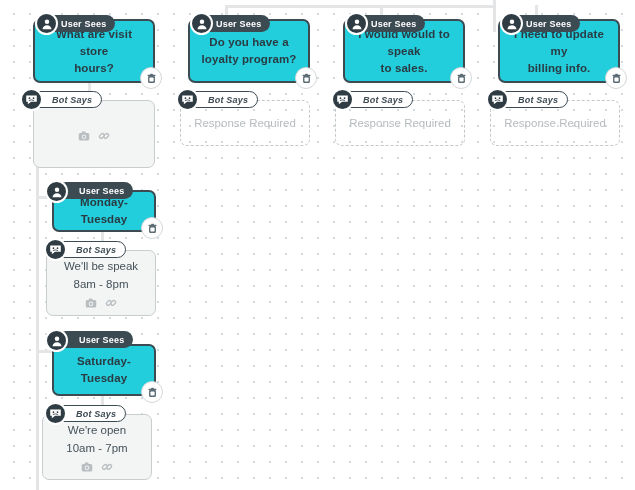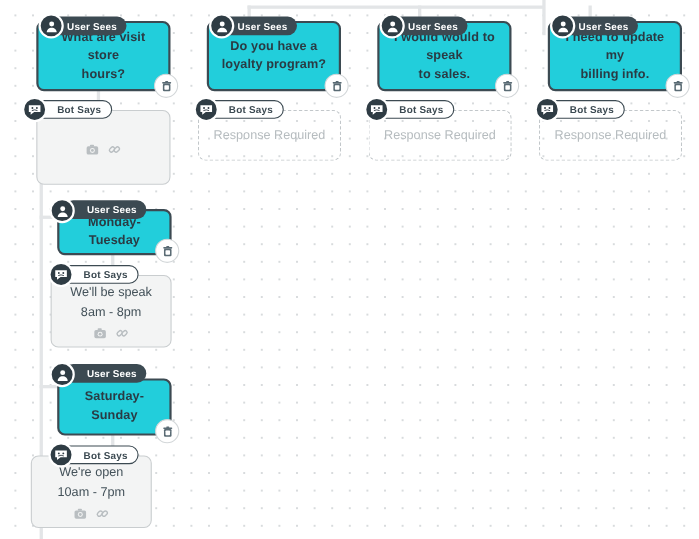--- a/index.html
+++ b/index.html
@@ -75,20 +75,21 @@
   }
   .pill.user-pill {
     background: #3c4a52;
     color: #ffffff;
     align-items: center;
   }
   .pill.bot-pill {
     background: #ffffff;
     color: #3c4a52;
     border: 1.5px solid #3c4a52;
+    font-style: italic;
   }
 
   
   .avatar {
     position: absolute;
     width: 23px; height: 23px;
     border-radius: 50%;
     background: #2f3c44;
     border: 2px solid #ffffff;
     display: flex;
@@ -255,21 +256,21 @@
           <circle cx="5.5" cy="6.4" r="1.05" fill="#2f3c44"></circle>
           <circle cx="10.5" cy="6.4" r="1.05" fill="#2f3c44"></circle>
           <path d="M5.2 9.1q2.8-1.5 5.6 0" stroke="#2f3c44" stroke-width="1" fill="none" stroke-linecap="round"></path>
         </svg>
     </div>
   </div>
 
   <div class="node">
     <div class="bubble user" style="left:52px; top:344px; width:104px; height:52px;">
       <span class="txt">Saturday-
-Sunday</span>
+Tuesday</span>
     </div>
     <div class="pill user-pill" style="left:58px; top:331px;">
       <span>User Sees</span>
     </div>
     <div class="avatar" style="left:45px; top:329px;">
       <svg width="12" height="12" viewBox="0 0 16 16">
           <circle cx="8" cy="5" r="3" fill="#fff"></circle>
           <path d="M2 15c0-3.3 2.7-5.5 6-5.5s6 2.2 6 5.5z" fill="#fff"></path>
         </svg>
     </div>
@@ -277,21 +278,21 @@
       <svg width="11" height="11" viewBox="0 0 16 16">
           <rect x="3" y="4.5" width="10" height="10" rx="1.6" fill="#5a6b74"></rect>
           <rect x="5" y="6.5" width="6" height="6" rx="1" fill="#fff"></rect>
           <rect x="2" y="2.4" width="12" height="2" rx="1" fill="#5a6b74"></rect>
           <rect x="6" y="1" width="4" height="2" rx=".8" fill="#5a6b74"></rect>
         </svg>
     </div>
   </div>
 
   <div class="node">
-    <div class="bubble bot" style="left:28px; top:414px; width:110px; height:66px;">
+    <div class="bubble bot" style="left:42px; top:414px; width:110px; height:66px;">
       <span class="txt">We're open
 10am - 7pm</span>
       <span class="attach">
         <span>
           <svg width="12" height="12" viewBox="0 0 16 16">
               <rect x="1" y="4" width="14" height="10" rx="2" fill="#8a9399"></rect>
               <rect x="5" y="2" width="5" height="2.5" rx="1" fill="#8a9399"></rect>
               <circle cx="8" cy="9" r="3" fill="#f3f4f4"></circle>
               <circle cx="8" cy="9" r="1.7" fill="#8a9399"></circle>
             </svg>

